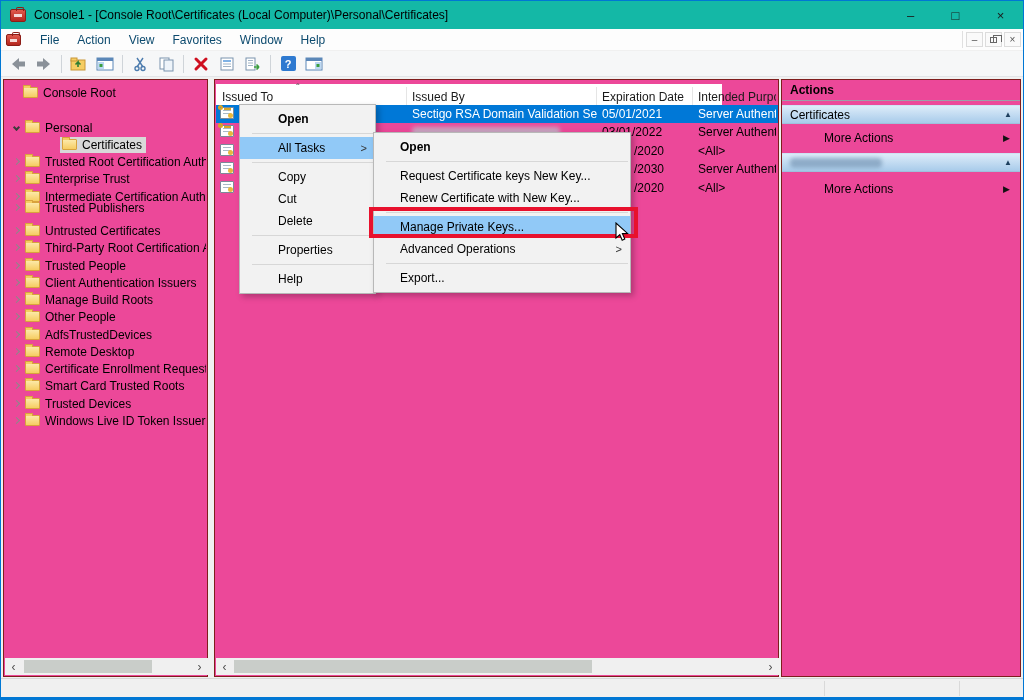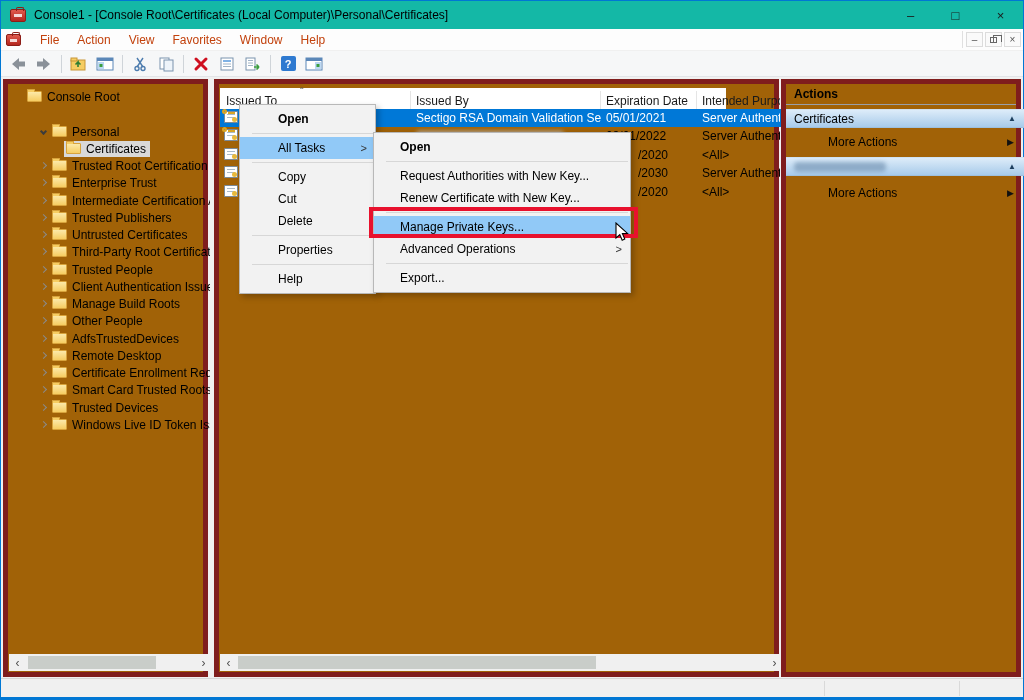--- a/index.html
+++ b/index.html
@@ -10,49 +10,49 @@
   .appicon{width:16px;height:13px;background:linear-gradient(#e05a4e,#b3261e);border:1px solid #8d1d17;border-radius:2px;position:relative}
   .appicon::before{content:"";position:absolute;left:3px;top:4px;right:3px;height:3px;background:#f4d9d7}
   .appicon::after{content:"";position:absolute;left:5px;top:-3px;width:6px;height:3px;border:1px solid #8d1d17;border-bottom:none;border-radius:2px 2px 0 0}
   #titlebar .appicon{margin:0 8px 0 9px}
   #title-text{font-size:12px;color:#000}
   #caption-controls{position:absolute;right:0;top:0;height:28px;display:flex}
   .capbtn{width:45px;height:28px;display:flex;align-items:center;justify-content:center;font-size:13px;color:#1a1a1a}
   
   #menubar{position:absolute;left:0;top:28px;width:100%;height:22px;background:#fdfdfd;display:flex;align-items:center;font-size:12px;border-bottom:1px solid #f0f0f0}
   #menubar .appicon{width:15px;height:12px;margin:0 10px 0 5px}
-  .menu-item{padding:3px 9px;color:#c2410c}
+  .menu-item{padding:3px 9px;color:#0c4a6e}
   #mdi-controls{position:absolute;right:2px;top:31px;display:flex;gap:2px;align-items:center}
   #mdi-divider{position:absolute;right:60px;top:30px;width:1px;height:17px;background:#e0e0e0}
   .mdibtn{width:17px;height:15px;border:1px solid #dcdcdc;background:#fafafa;display:flex;align-items:center;justify-content:center;font-size:10px;color:#555}
   .restore-glyph{width:7px;height:6px;border:1px solid #666;position:relative;background:#fafafa}
   .restore-glyph::before{content:"";position:absolute;left:2px;top:-3px;width:7px;height:6px;border:1px solid #666;border-bottom:none;background:transparent}
   
   #toolbar{position:absolute;left:0;top:50px;width:100%;height:26px;background:#f6f7f8;border-bottom:1px solid #e3e5e8;display:flex;align-items:center;gap:4px;padding-left:6px}
   .tbtn{width:22px;height:20px;display:flex;align-items:center;justify-content:center}
   .tsep{width:1px;height:18px;background:#cfd4d9;margin:0 2px}
   .helpicon{width:15px;height:15px;background:#2e79d0;border-radius:2px;color:#fff;font-weight:bold;font-size:11px;display:flex;align-items:center;justify-content:center}
   
   #workspace{position:absolute;left:0;top:76px;width:1022px;height:602px;background:#f0f0f0}
-  .pane{position:absolute;top:2px;height:598px;background:#a16207;border:5px solid #7f1d1d}
+  .pane{position:absolute;top:2px;height:598px;background:#ec4899;border:1px solid #7f1d1d}
   #tree-pane{left:2px;width:205px}
   #list-pane{left:213px;width:565px}
   #actions-pane{left:780px;width:240px}
   
   .trow{position:absolute;left:1px;width:201px;height:17px;display:flex;align-items:center;font-size:12px;white-space:nowrap;overflow:hidden;color:#000}
   .chev{display:inline-block;width:5px;height:5px;flex:none;margin-right:6px}
   .exp{border-right:2px solid #3c3c3c;border-bottom:2px solid #3c3c3c;transform:rotate(45deg)}
   .col{border-right:1px solid #8a8a8a;border-bottom:1px solid #8a8a8a;transform:rotate(-45deg)}
   .folder{width:15px;height:11px;flex:none;background:linear-gradient(#fce9a8,#f6cd62);border:1px solid #d8a33c;border-radius:1px;position:relative;display:inline-block;margin-right:5px}
   .folder::before{content:"";position:absolute;top:-3px;left:-1px;width:6px;height:2px;background:#f6cd62;border:1px solid #d8a33c;border-bottom:none;border-radius:1px 1px 0 0}
   .certlc{width:15px;height:12px;flex:none;position:relative;display:inline-block;background:#e4ebf2;border:1px solid #8fa3b5;margin-right:6px}
   .certlc::before{content:"";position:absolute;left:2px;top:2px;right:2px;height:4px;background:#7fb2e5}
   .certlc::after{content:"";position:absolute;right:-2px;bottom:-2px;width:6px;height:6px;background:#e8b93c;border-radius:50%;border:1px solid #b5831e}
   .selwrap{display:flex;align-items:center;background:#d9d9d9;padding:1px 4px 1px 2px}
-  .p0{padding-left:18px}.p1{padding-left:6px}.p2{padding-left:32px}.p3{padding-left:55px}
+  .p0{padding-left:18px}.p1{padding-left:6px}.p2{padding-left:9px}.p3{padding-left:55px}
   
   #list-header{position:absolute;left:1px;top:4px;width:506px;height:24px;background:#fff;border-bottom:1px solid #e0e0e0;font-size:12px;color:#1a1a1a}
   .hcol{position:absolute;top:6px;white-space:nowrap}
   .hdiv{position:absolute;top:3px;width:1px;height:18px;background:#e5e5e5}
   #sort-caret{position:absolute;left:80px;top:-2px;font-size:11px;color:#555}
   .lrow{position:absolute;left:1px;width:562px;height:18px;font-size:12px;color:#000}
   .lrow.sel{background:#0078d7;color:#fff}
   .lcell{position:absolute;top:2px;white-space:nowrap;overflow:hidden}
   .c-ito{left:26px;width:160px}
   .c-iby{left:196px;width:186px}
@@ -230,21 +230,21 @@
       <div class="trow p2" style="top:90px">
           <span class="chev col"></span>
           <span class="folder"></span>
           <span>Enterprise Trust</span>
         </div>
       <div class="trow p2" style="top:108px">
           <span class="chev col"></span>
           <span class="folder"></span>
           <span>Intermediate Certification Authorities</span>
         </div>
-      <div class="trow p2" style="top:125px">
+      <div class="trow p2" style="top:119px">
           <span class="chev col"></span>
           <span class="folder"></span>
           <span>Trusted Publishers</span>
         </div>
       <div class="trow p2" style="top:142px">
           <span class="chev col"></span>
           <span class="folder"></span>
           <span>Untrusted Certificates</span>
         </div>
       <div class="trow p2" style="top:159px">
@@ -393,21 +393,21 @@
     <div class="mitem">Delete</div>
     <div class="msep"></div>
     <div class="mitem">Properties</div>
     <div class="msep"></div>
     <div class="mitem">Help</div>
   </div>
 
   <div class="menu" id="submenu">
     <div class="mitem bold">Open</div>
     <div class="msep"></div>
-    <div class="mitem">Request Authorities with New Key...</div>
+    <div class="mitem">Request Certificate keys New Key...</div>
     <div class="mitem">Renew Certificate with New Key...</div>
     <div class="msep"></div>
     <div class="mitem hl">Manage Private Keys...</div>
     <div class="mitem">
       <span>Advanced Operations</span>
       <span class="subarr">&gt;</span>
     </div>
     <div class="msep"></div>
     <div class="mitem">Export...</div>
   </div>

